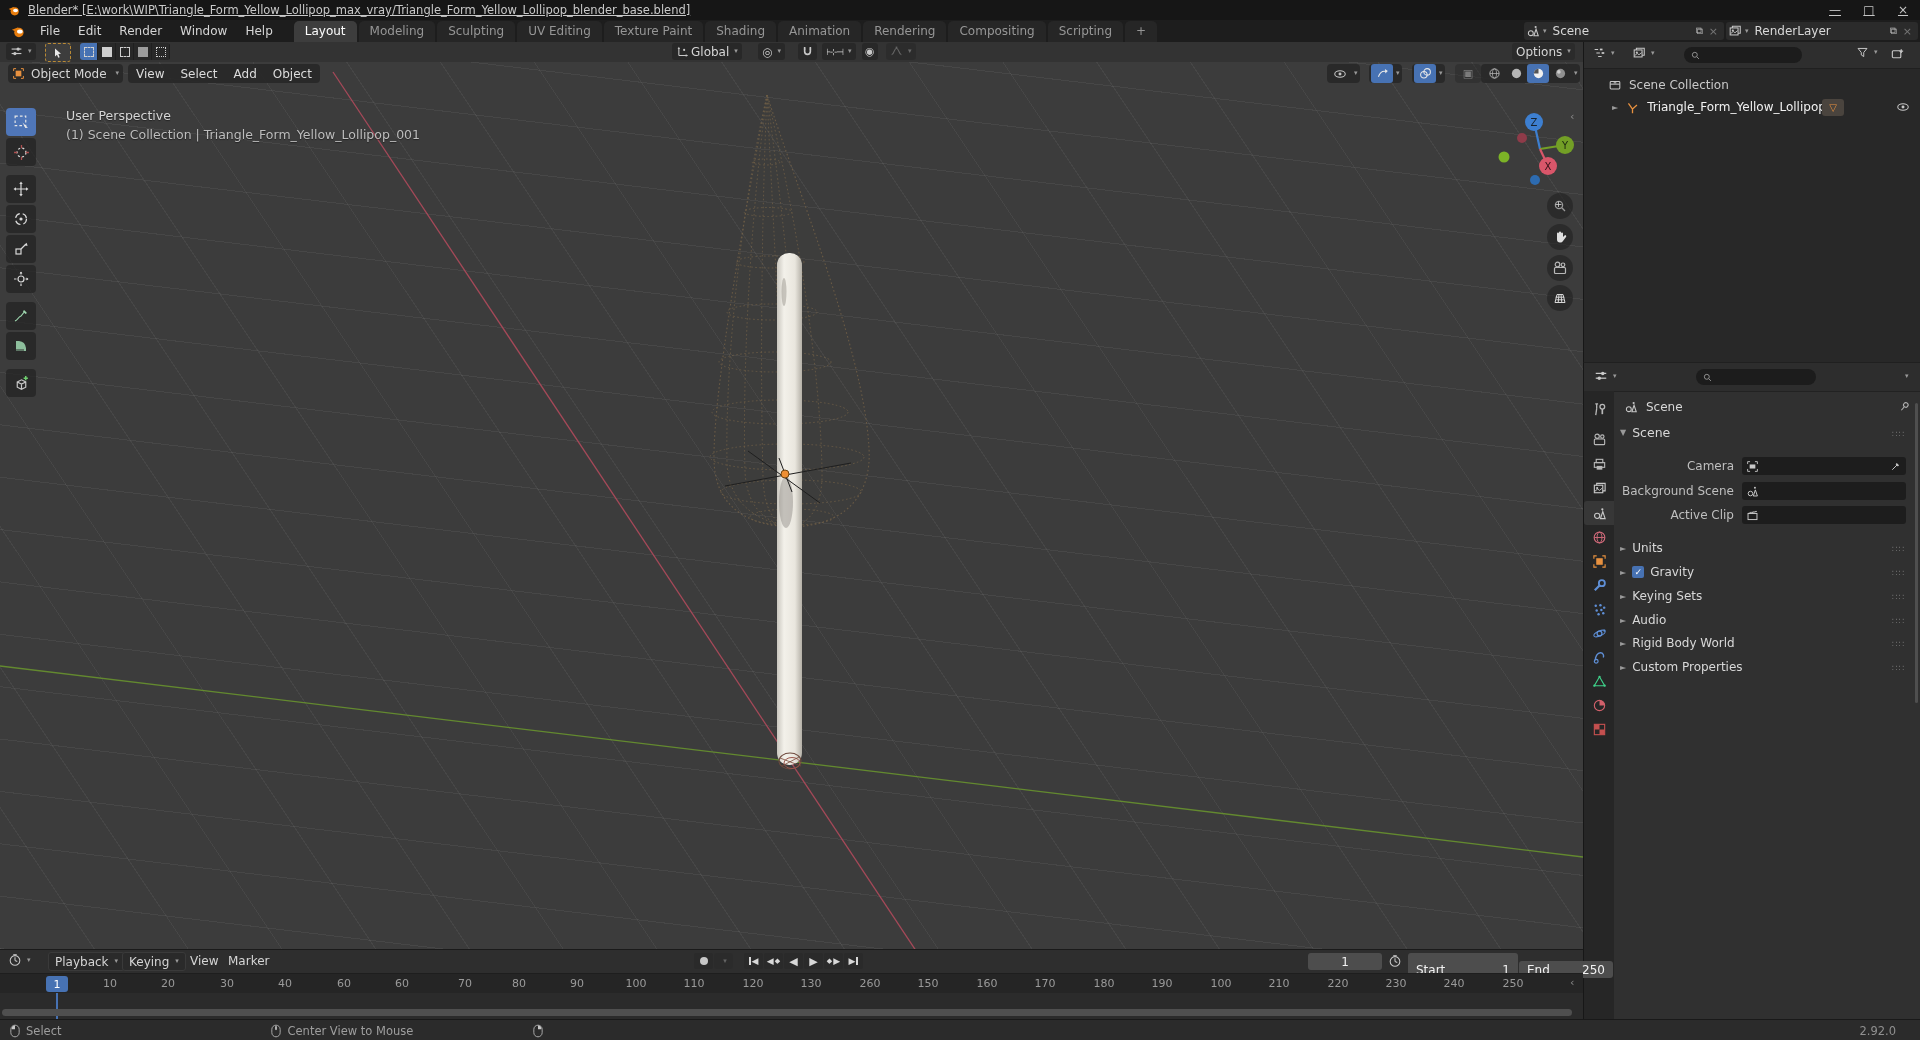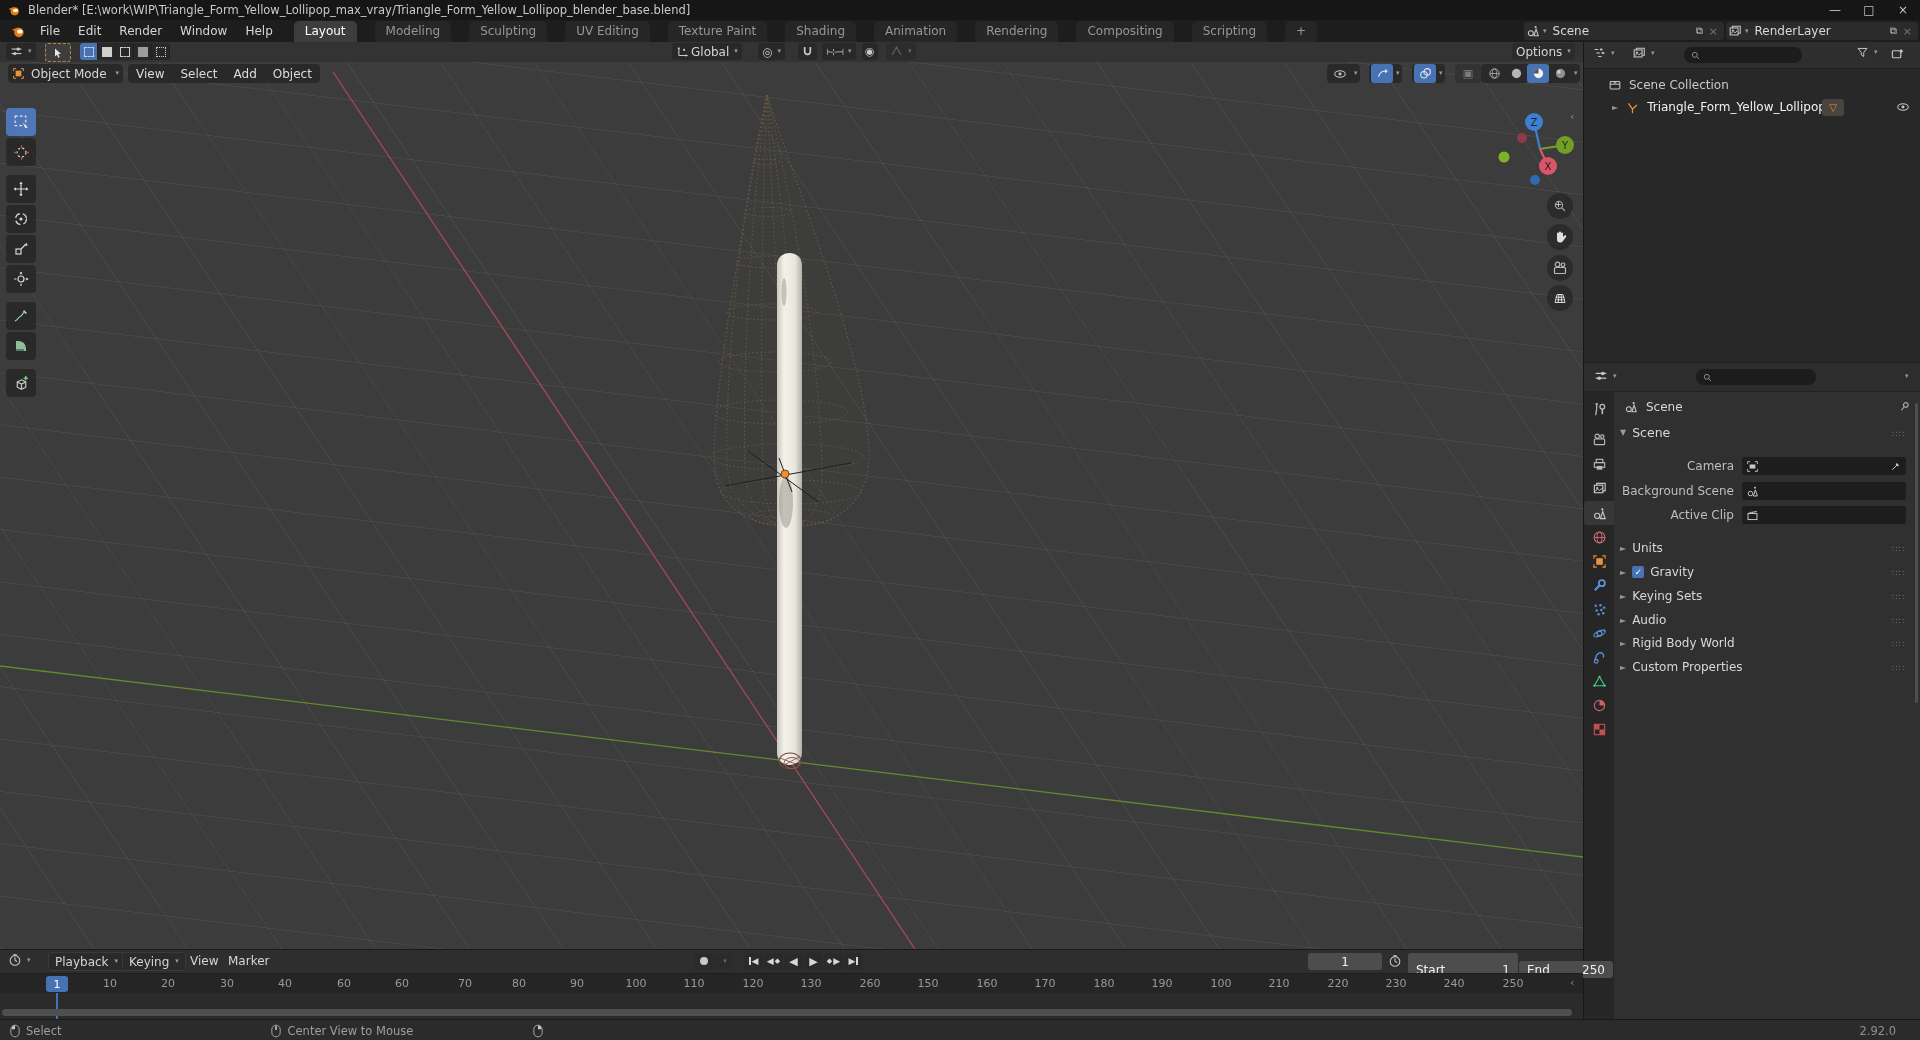--- a/index.html
+++ b/index.html
@@ -5,28 +5,28 @@
   html,body{margin:0;padding:0;background:#000;}
   #app{position:relative;width:1920px;height:1040px;overflow:hidden;background:#1d1d1d;
        font-family:"DejaVu Sans",sans-serif;font-size:12px;color:#d5d5d5;user-select:none;}
   .ab{position:absolute;}
   .flex{display:flex;align-items:center;}
   .chev{font-size:7px;color:#9a9a9a;margin-left:3px;line-height:1;}
   .ic{display:inline-flex;align-items:center;justify-content:center;line-height:1;}
   svg{display:block;}
 
   
-  .titlebar{left:0;top:0;width:1920px;height:20px;background:#161616;color:#c9c9c9;font-size:11.5px;}
+  .titlebar{left:0;top:0;width:1920px;height:20px;background:#161616;color:#c9c9c9;font-size:11.5px;text-decoration:underline;}
   .titlebar .t{margin-left:8px;white-space:nowrap;}
   .winbtn{width:34px;height:20px;display:inline-flex;align-items:center;justify-content:center;color:#c5c5c5;font-size:12px;}
 
   
   .topbar{left:0;top:20px;width:1920px;height:22px;background:#1d1d1d;border-bottom:1px solid #111;}
   .menu{padding:0 9px;height:22px;line-height:22px;color:#d5d5d5;}
-  .tab{padding:0 11px;height:21px;line-height:21px;background:#262626;color:#969696;border-radius:5px 5px 0 0;margin-right:18px;}
+  .tab{padding:0 11px;height:21px;line-height:21px;background:#262626;color:#969696;border-radius:5px 5px 0 0;margin-right:2px;}
   .tab.active{background:#3d3d3d;color:#fdfdfd;}
   .idwidget{height:18px;background:#2b2b2b;border-radius:3px;display:flex;align-items:center;padding:0 2px;}
   .idwidget .val{padding:0 6px;color:#d8d8d8;white-space:nowrap;flex:1;}
   .idwidget .x{color:#767676;font-size:11px;padding:0 4px;}
   .idwidget .dup{color:#bfbfbf;font-size:10px;padding:0 2px;}
 
   
   .toolsettings{left:0;top:42px;width:1583px;height:20px;background:#333333;border-bottom:1px solid #272727;}
   .tsbtn{background:#282828;border-radius:3px;height:17px;display:inline-flex;align-items:center;padding:0 4px;gap:2px;}
   .selmode{display:flex;height:17px;border-radius:3px;overflow:hidden;}
@@ -568,20 +568,24 @@
           </svg>
         </span>
       <span class="hbtn">
           <svg width="13" height="13">
             <use href="#s-rend"></use>
           </svg>
         </span>
       <span class="chev">▾</span>
     </div>
 
+    <div class="ab ovtext" style="left:66px;top:44px">
+      <div>User Perspective</div>
+      <div class="l2">(1) Scene Collection | Triangle_Form_Yellow_Lollipop_001</div>
+    </div>
 
     <div class="ab toolcol" style="left:6px;top:46px">
       <div class="tool active">
           <svg width="17" height="17">
             <use href="#s-boxsel"></use>
           </svg>
         </div>
       <div class="tool">
           <svg width="17" height="17">
             <use href="#s-cursor3d"></use>

